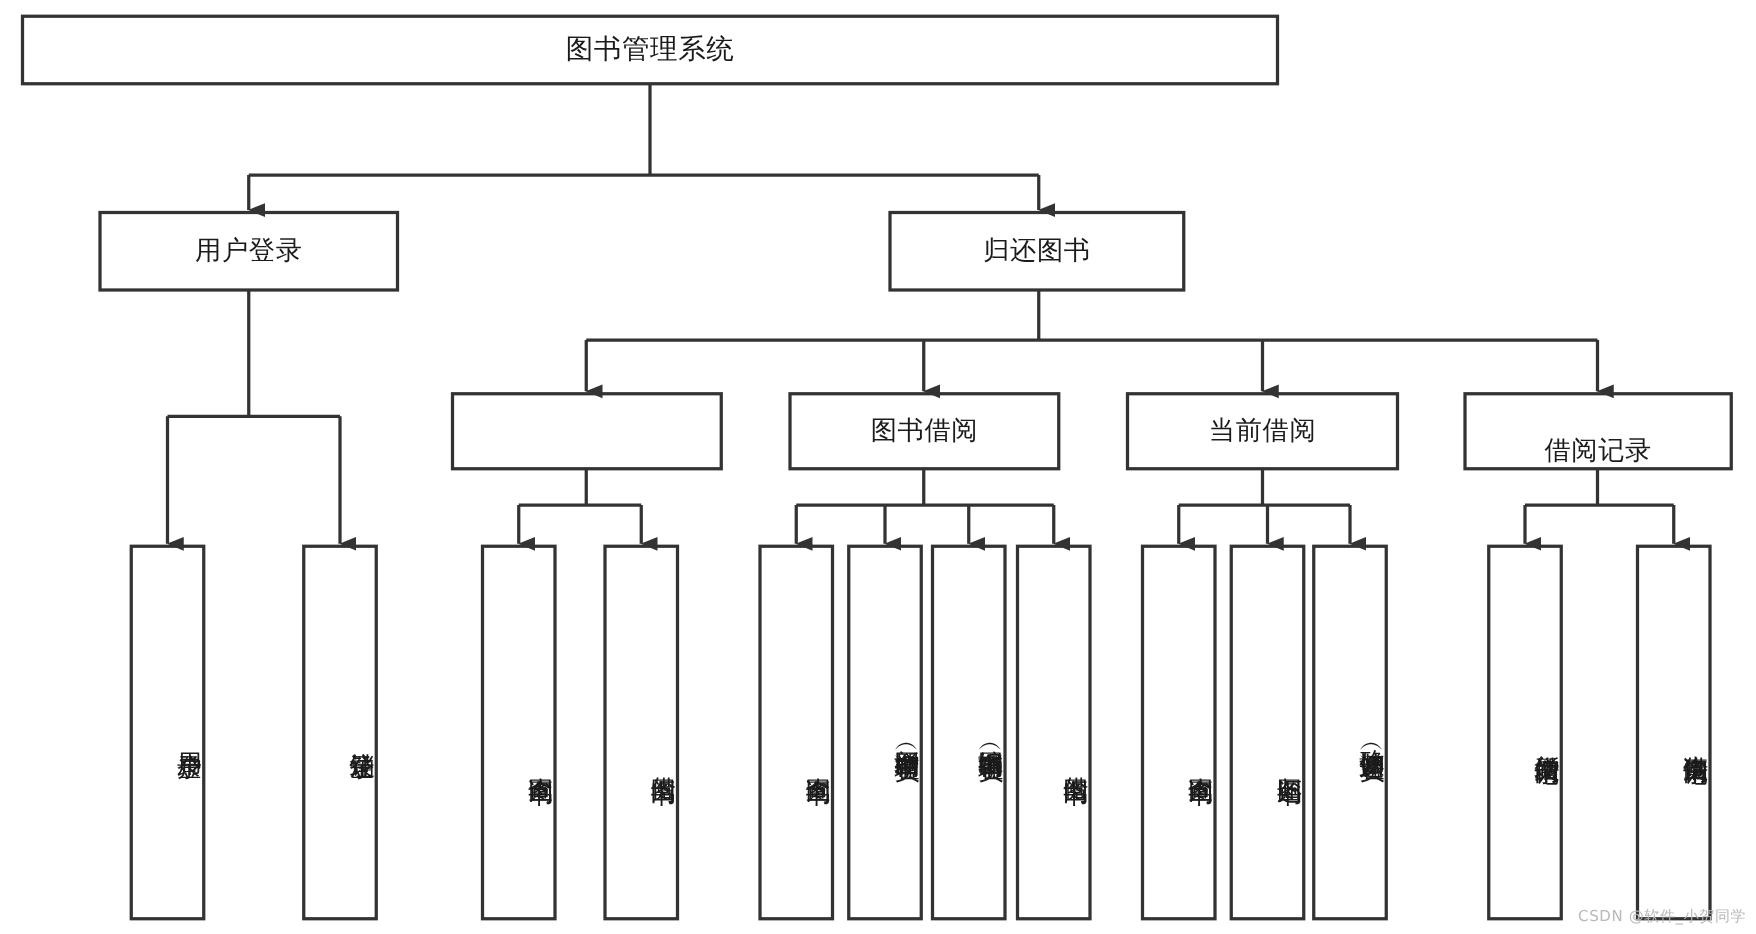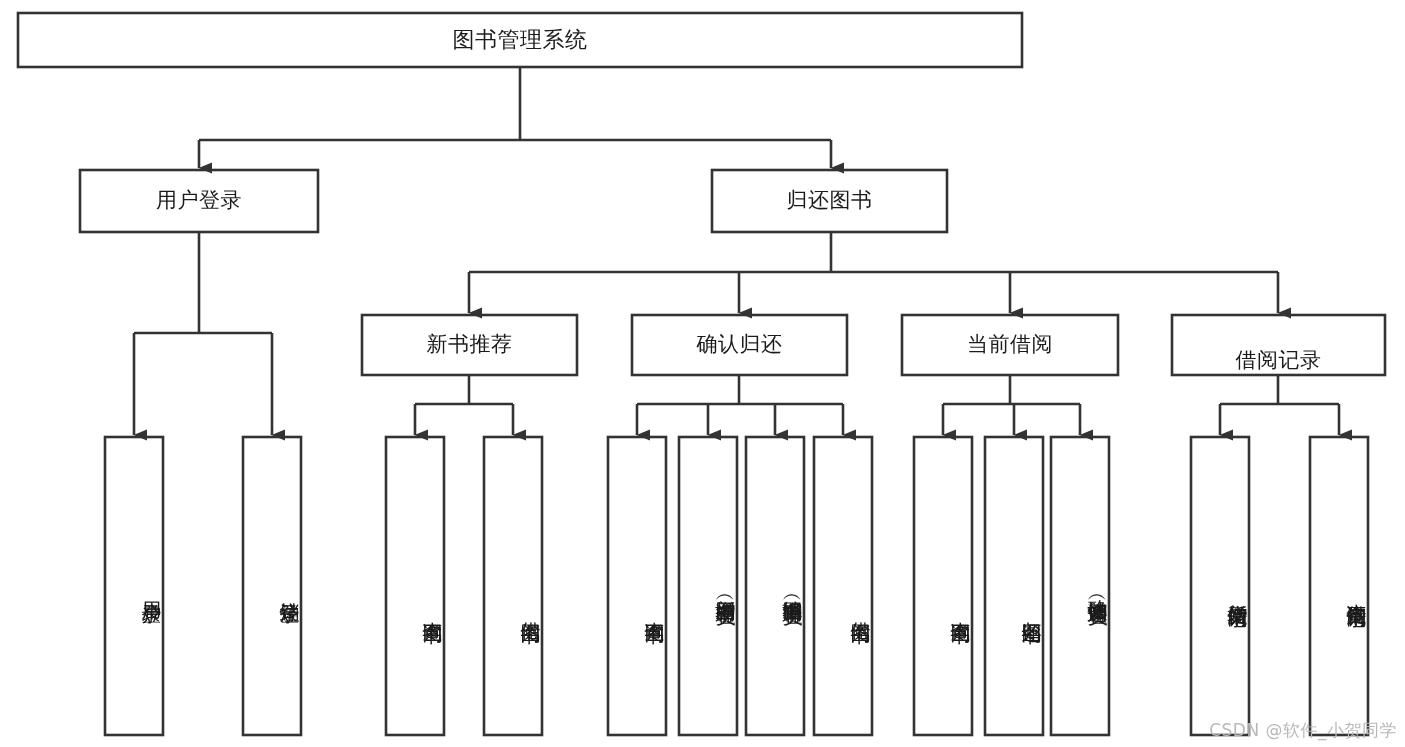--- a/index.html
+++ b/index.html
@@ -66,21 +66,21 @@
     writing-mode: vertical-rl;
     text-orientation: upright;
     letter-spacing: 1px;
     white-space: nowrap;
     pointer-events: none;
   }
   .watermark {
     position: absolute;
     right: 8px;
     bottom: 5px;
-    font-size: 17px;
+    font-size: 12px;
     color: #b9b9b9;
     letter-spacing: 0.5px;
     white-space: nowrap;
     pointer-events: none;
   }
 </style>
 </head>
 <body>
 
 <div id="diagram-root">
@@ -164,22 +164,21 @@
       <path class="connector" marker-end="url(#arrow)" d="M1220,404 L1220,435"></path>
       <path class="connector" marker-end="url(#arrow)" d="M1339,404 L1339,435"></path>
     </g>
   </svg>
 
   <div class="node-label-h root-label" style="left:18px; top:13px; width:1004px; height:54px;">图书管理系统</div>
 
   <div class="node-label-h" style="left:80px; top:170px; width:238px; height:62px;">用户登录</div>
   <div class="node-label-h" style="left:712px; top:170px; width:235px; height:62px;">归还图书</div>
 
-  <div class="node-label-h" style="left:362px; top:315px; width:215px; height:60px;">新书推荐</div>
-  <div class="node-label-h" style="left:632px; top:315px; width:215px; height:60px;">确认归还</div>
+  <div class="node-label-h" style="left:632px; top:315px; width:215px; height:60px;">图书借阅</div>
   <div class="node-label-h" style="left:902px; top:315px; width:216px; height:60px;">当前借阅</div>
   <div class="node-label-h" style="left:1172px; top:315px; width:213px; height:60px;margin-top:16px;">借阅记录</div>
 
   <div class="node-label-v" style="left:105px; top:483px; width:58px; height:210px;">用户登录</div>
   <div class="node-label-v" style="left:243px; top:483px; width:58px; height:210px;">注销登录</div>
 
   <div class="node-label-v" style="left:386px; top:503px; width:58px; height:210px;">查询图书</div>
   <div class="node-label-v" style="left:484px; top:503px; width:58px; height:210px;">借阅图书</div>
 
   <div class="node-label-v" style="left:608px; top:503px; width:58px; height:210px;">查询图书</div>

